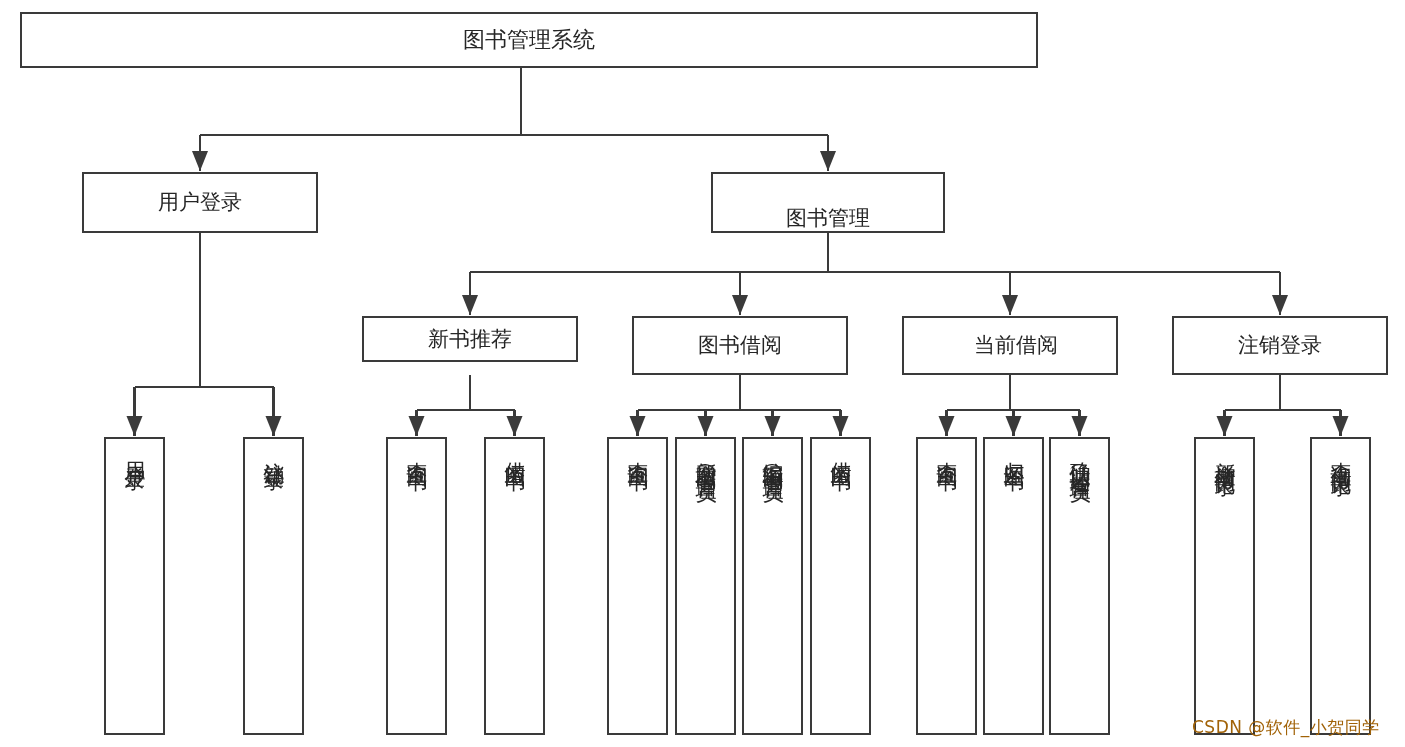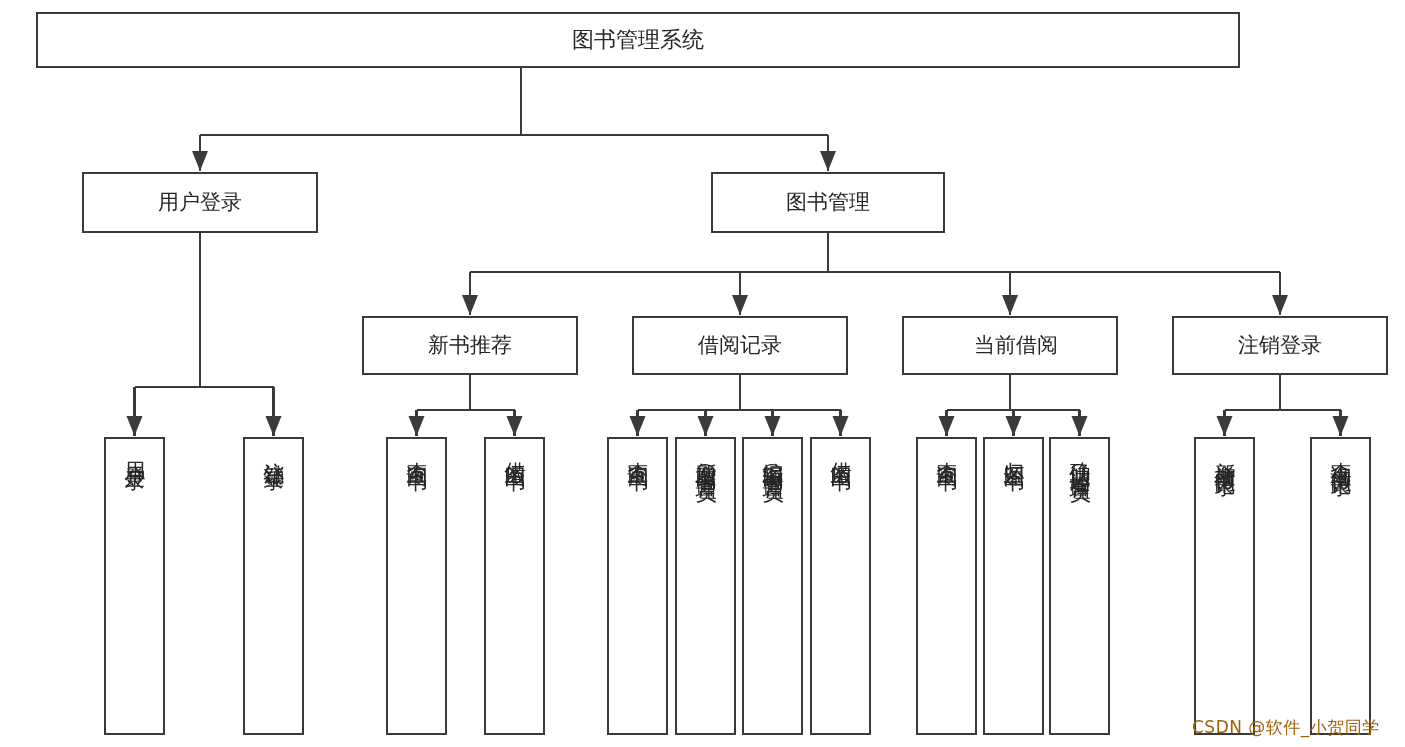--- a/index.html
+++ b/index.html
@@ -125,34 +125,34 @@
       <path d="M 1071.5 416 L 1087.5 416 L 1079.5 436 Z" fill="#3a3a3a"></path>
       <line x1="1280" y1="375" x2="1280" y2="410" stroke="#3a3a3a" stroke-width="2.5" shape-rendering="crispEdges"></line>
       <line x1="1224.5" y1="410" x2="1340.5" y2="410" stroke="#3a3a3a" stroke-width="2.5" shape-rendering="crispEdges"></line>
       <line x1="1224.5" y1="410" x2="1224.5" y2="436" stroke="#3a3a3a" stroke-width="2.5" shape-rendering="crispEdges"></line>
       <path d="M 1216.5 416 L 1232.5 416 L 1224.5 436 Z" fill="#3a3a3a"></path>
       <line x1="1340.5" y1="410" x2="1340.5" y2="436" stroke="#3a3a3a" stroke-width="2.5" shape-rendering="crispEdges"></line>
       <path d="M 1332.5 416 L 1348.5 416 L 1340.5 436 Z" fill="#3a3a3a"></path>
     </svg>
 
   <div id="nodes-layer">
-      <div class="node horiz root" style="left: 20px; top: 12px; width: 1204px; height: 56px; margin-left: 16px;">
+      <div class="node horiz root" style="left: 20px; top: 12px; width: 1018px; height: 56px;">
         <span class="node-label">图书管理系统</span>
       </div>
       <div class="node horiz level1" style="left: 82px; top: 172px; width: 236px; height: 61px;">
         <span class="node-label">用户登录</span>
       </div>
-      <div class="node horiz level1" style="left: 711px; top: 172px; width: 234px; height: 61px;">
+      <div class="node horiz level1" style="left: 711px; top: 172px; width: 234px; height: 61px; align-items: flex-end;">
         <span class="node-label">图书管理</span>
       </div>
-      <div class="node horiz level2" style="left: 362px; top: 316px; width: 216px; height: 59px;">
+      <div class="node horiz level2" style="left: 362px; top: 316px; width: 216px; height: 46px;">
         <span class="node-label">新书推荐</span>
       </div>
       <div class="node horiz level2" style="left: 632px; top: 316px; width: 216px; height: 59px;">
-        <span class="node-label">借阅记录</span>
+        <span class="node-label">图书借阅</span>
       </div>
       <div class="node horiz level2" style="left: 902px; top: 316px; width: 216px; height: 59px; padding-left: 12px;">
         <span class="node-label">当前借阅</span>
       </div>
       <div class="node horiz level2" style="left: 1172px; top: 316px; width: 216px; height: 59px;">
         <span class="node-label">注销登录</span>
       </div>
       <div class="node vert leaf" style="left: 104px; top: 437px; width: 61px; height: 298px;">
         <span class="node-label">用户登录</span>
       </div>

